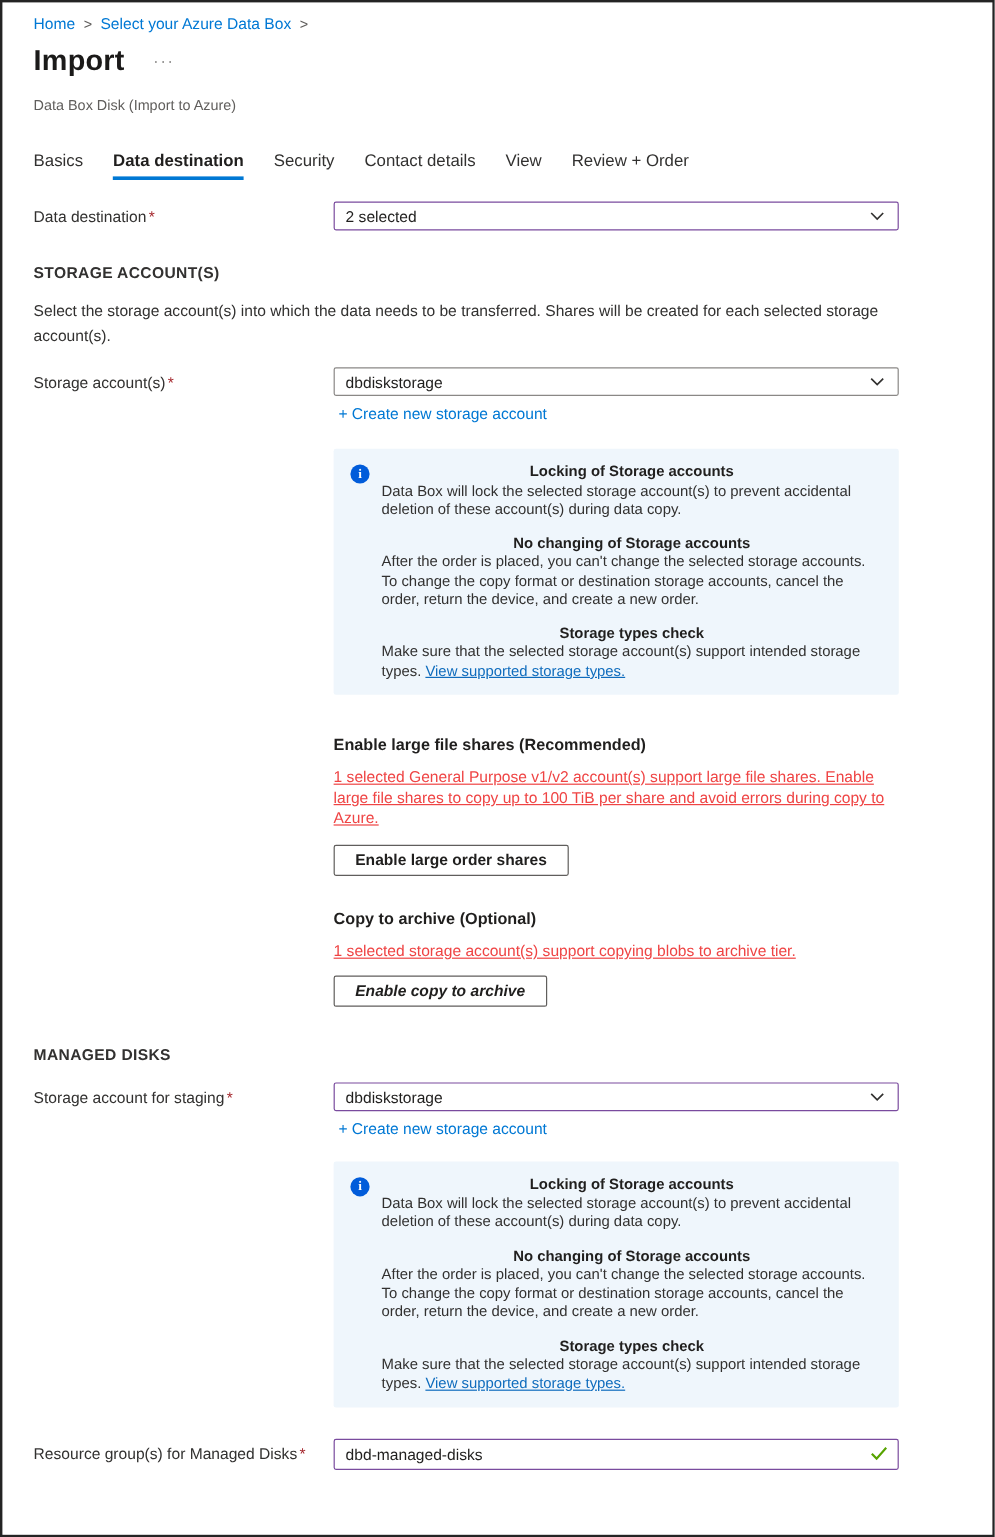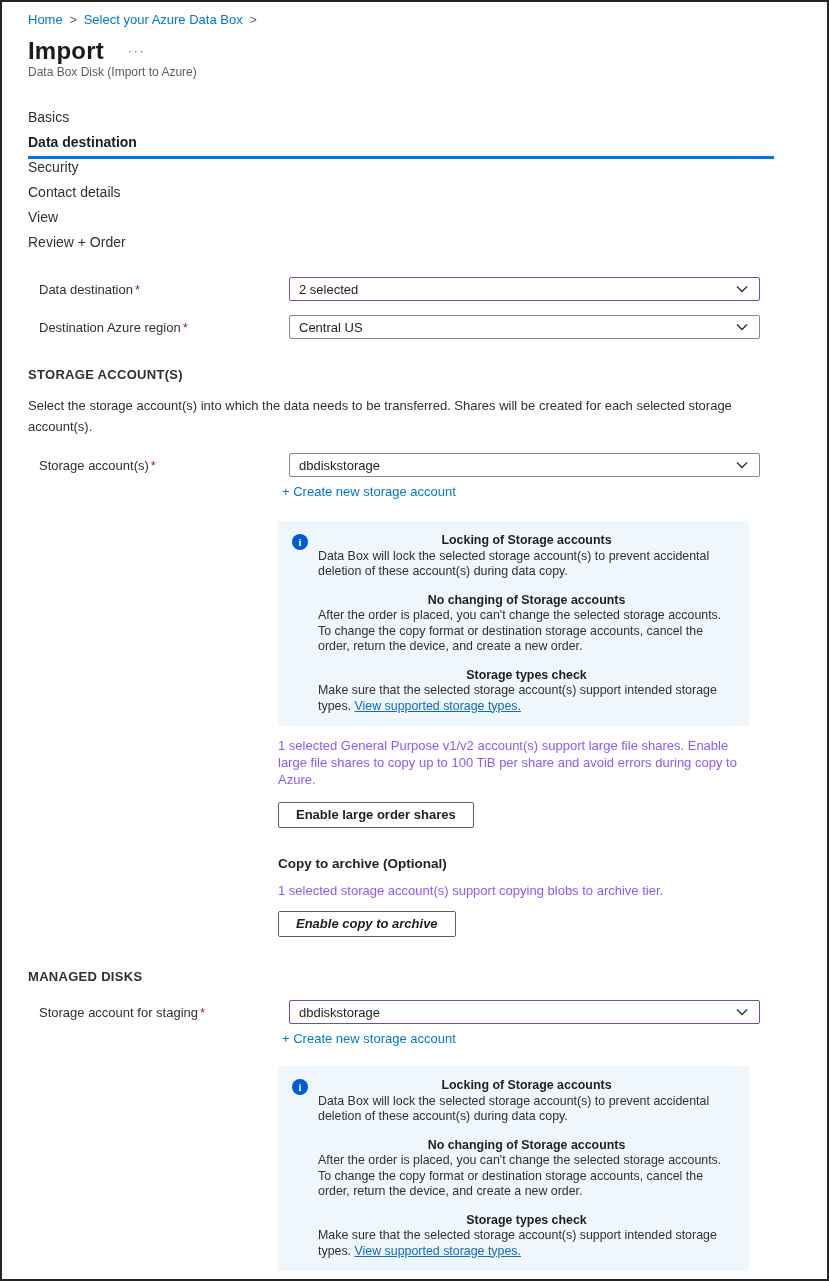--- a/index.html
+++ b/index.html
@@ -17,29 +17,29 @@
 
   
   .breadcrumb { font-size:13px; display:flex; align-items:center; }
   .crumb { color:#0078d4; cursor:pointer; }
   .crumb-sep { color:#605e5c; margin:0 7px; font-size:12px; }
 
   
   .title-row { display:flex; align-items:center; margin-top:10px; }
   .page-title { font-size:24px; font-weight:700; color:#1b1a19; letter-spacing:0.2px; }
   .more-menu { color:#605e5c; font-size:12px; margin-left:24px; letter-spacing:2px; cursor:pointer; }
-  .subtitle { margin-top:0; font-size:12px; color:#605e5c; }
-
-  
-  .tabs { display:flex; margin-top:30px; font-size:14px;flex-direction:column; }
+  .subtitle { margin-top:16px; font-size:12px; color:#605e5c; }
+
+  
+  .tabs { display:flex; margin-top:30px; font-size:14px; }
   .tab { margin-right:25px; padding-bottom:6px; color:#323130; border-bottom:3px solid transparent; cursor:pointer; }
   .tab.active { font-weight:700; color:#201f1e; border-bottom:3px solid #0078d4; }
 
   
-  .form-row { display:flex; align-items:center;margin-left:11px; }
+  .form-row { display:flex; align-items:center; }
   .form-label { width:250px; flex:none; font-size:13px; color:#323130; }
   .req { color:#a4262c; margin-left:2px; }
   .control { width:471px; flex:none; }
   .dropdown {
     height:24px; width:471px;
     border:1px solid #8a8886; border-radius:2px; background:#fff;
     display:flex; align-items:center; justify-content:space-between;
     padding:0 11px 0 9px; font-size:13px; color:#201f1e; cursor:pointer;
   }
   .dropdown.touched { border-color:#7a4b9e; }
@@ -68,21 +68,21 @@
     margin-right:10px; margin-top:1px; font-family:"Liberation Serif", serif;
   }
   .info-content { font-size:12.4px; line-height:15.5px; color:#323130; }
   .info-sec + .info-sec { margin-top:13px; }
   .info-sec-title { font-weight:700; color:#201f1e;text-align:center; }
   .info-link { color:#0f6cbd; text-decoration:underline; cursor:pointer; }
 
   
   .opt-heading { margin:34px 0 0 250px; width:471px; font-size:13.5px; font-weight:700; color:#201f1e; }
   .opt-heading.archive { margin-top:28px; }
-  .opt-desc { margin:11px 0 0 250px; width:471px; font-size:13px; line-height:17px; color:#8b5cf6; }
+  .opt-desc { margin:11px 0 0 250px; width:471px; font-size:13px; line-height:17px; color:#ef4444;text-decoration:underline; }
   .action-btn {
     display:block; margin:14px 0 0 250px;
     border:1px solid #605e5c; border-radius:2px; background:#fff;
     font-family:inherit; font-size:13px; font-weight:700; color:#201f1e;
     padding:4px 17px 5px; cursor:pointer;
   }
   .action-btn.archive { margin-top:12px;font-style:italic; }
 
   
   .rg-row { display:flex; align-items:flex-start; margin-top:26px; }
@@ -130,33 +130,20 @@
     <div class="control">
       <div class="dropdown touched">
         <span>2 selected</span>
         <svg class="chev" width="12" height="8" viewBox="0 0 12 8">
             <polyline points="1,1.5 6,6.5 11,1.5" fill="none" stroke="#323130" stroke-width="1.4"></polyline>
           </svg>
       </div>
     </div>
   </div>
 
-  <div class="form-row mt-row2">
-    <div class="form-label">
-      <span>Destination Azure region</span><span class="req">*</span>
-    </div>
-    <div class="control">
-      <div class="dropdown">
-        <span>Central US</span>
-        <svg class="chev" width="12" height="8" viewBox="0 0 12 8">
-            <polyline points="1,1.5 6,6.5 11,1.5" fill="none" stroke="#323130" stroke-width="1.4"></polyline>
-          </svg>
-      </div>
-    </div>
-  </div>
 
   <div class="section-header">STORAGE ACCOUNT(S)</div>
   <div class="section-desc">Select the storage account(s) into which the data needs to be transferred. Shares will be created for each selected storage account(s).</div>
 
   <div class="form-row" style="margin-top:16px;">
     <div class="form-label">
       <span>Storage account(s)</span><span class="req">*</span>
     </div>
     <div class="control">
       <div class="dropdown">
@@ -185,20 +172,21 @@
           <div class="info-sec-title">Storage types check</div>
           <div class="info-sec-body">
             <span>Make sure that the selected storage account(s) support intended storage types.</span>
             <span class="info-link">View supported storage types.</span>
           </div>
         </div>
       </div>
     </div>
   </div>
 
+  <div class="opt-heading">Enable large file shares (Recommended)</div>
   <div class="opt-desc">1 selected General Purpose v1/v2 account(s) support large file shares. Enable large file shares to copy up to 100 TiB per share and avoid errors during copy to Azure.</div>
   <button class="action-btn">Enable large order shares</button>
 
   <div class="opt-heading archive">Copy to archive (Optional)</div>
   <div class="opt-desc">1 selected storage account(s) support copying blobs to archive tier.</div>
   <button class="action-btn archive">Enable copy to archive</button>
 
   <div class="section-header" style="margin-top:32px;">MANAGED DISKS</div>
 
   <div class="form-row" style="margin-top:16px;">

